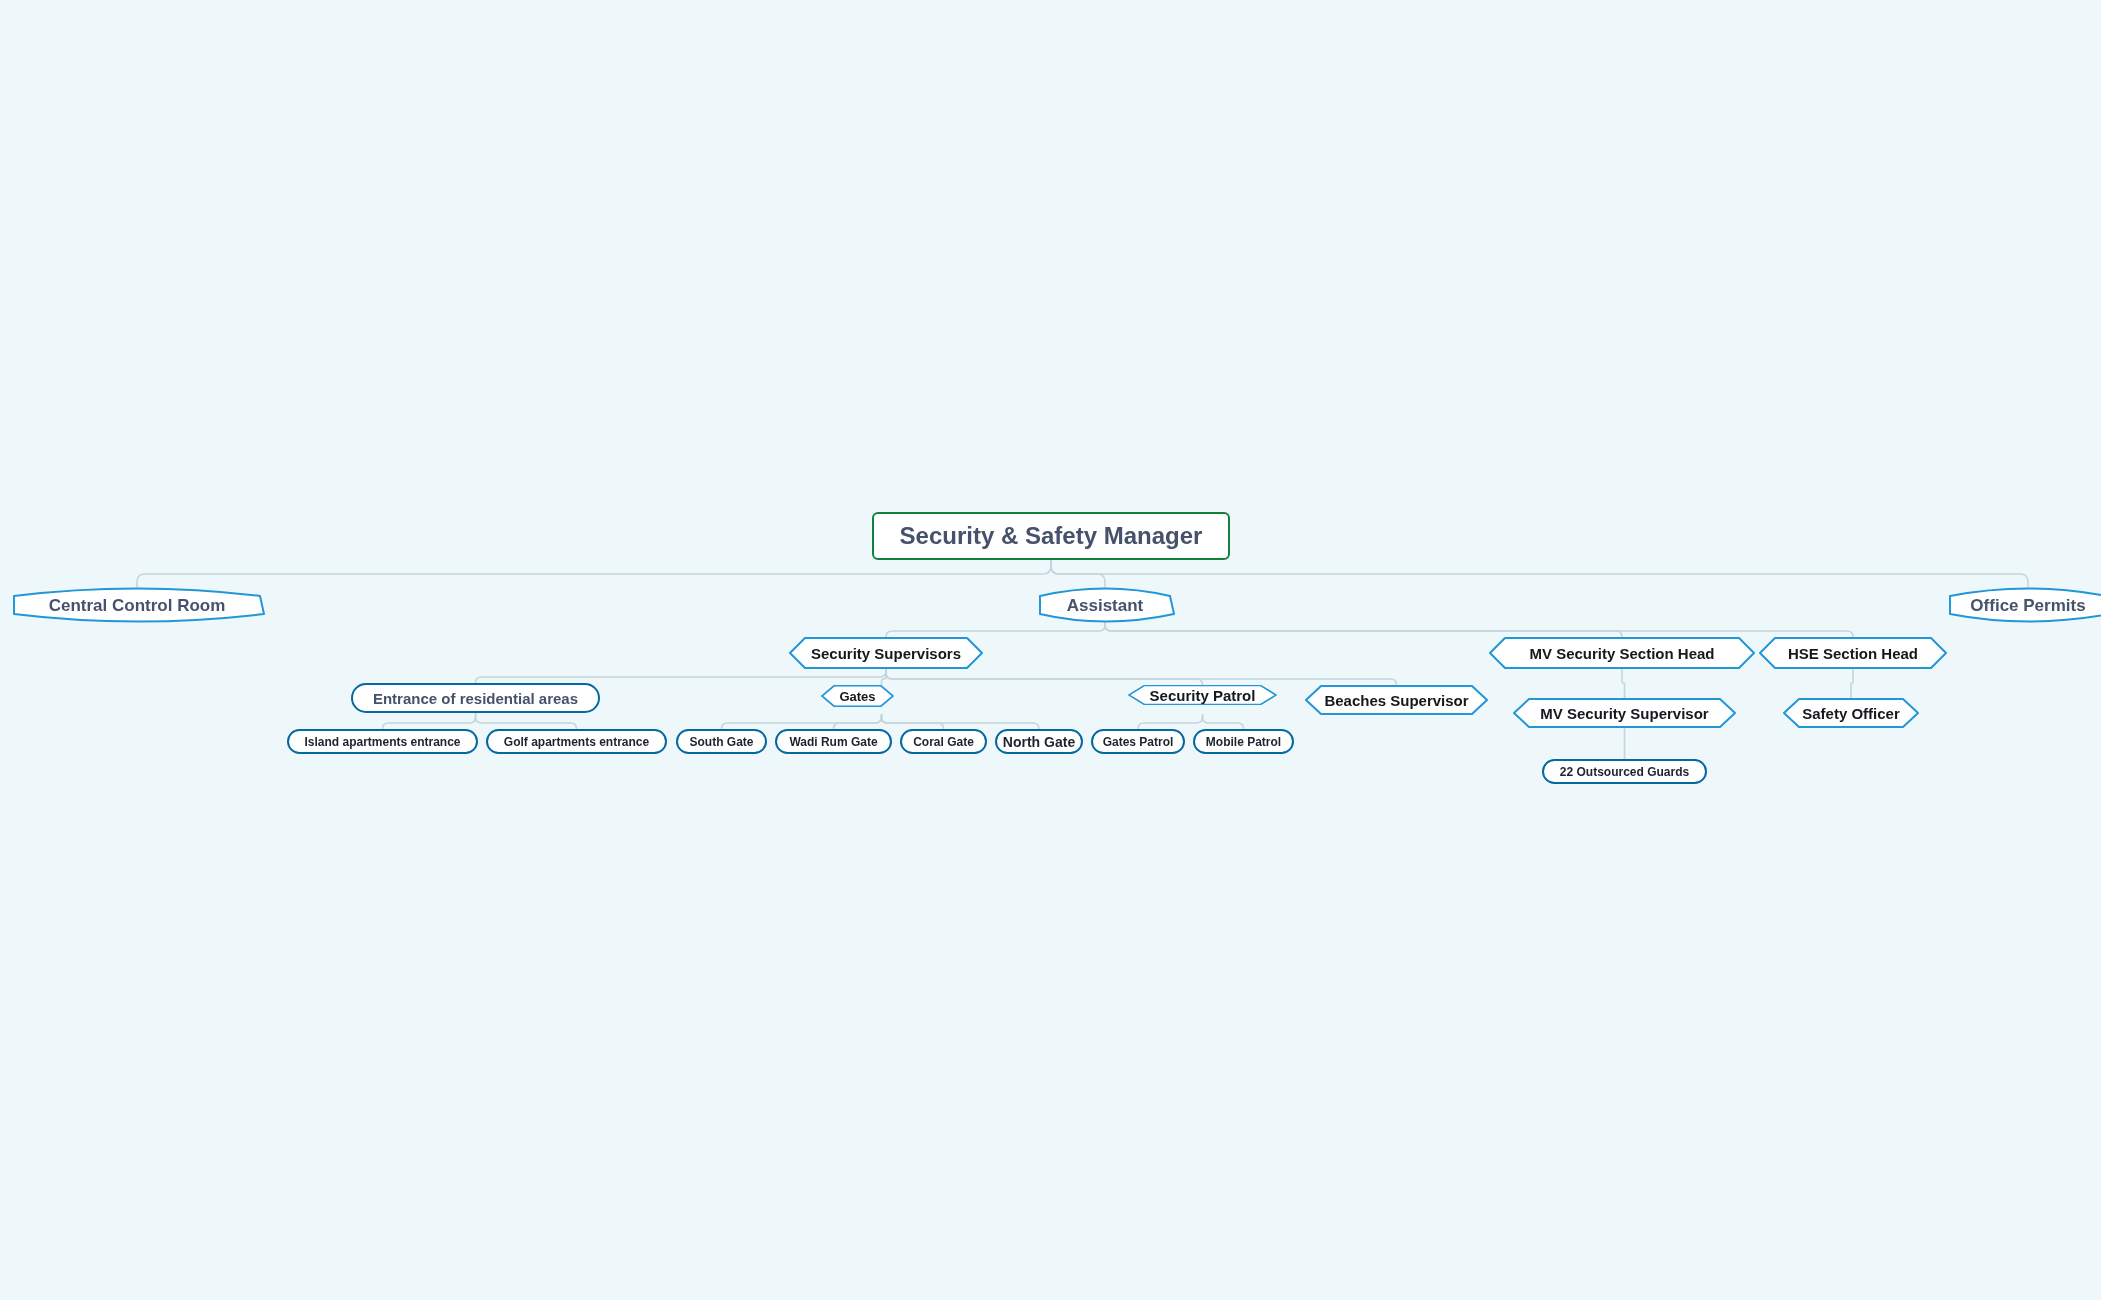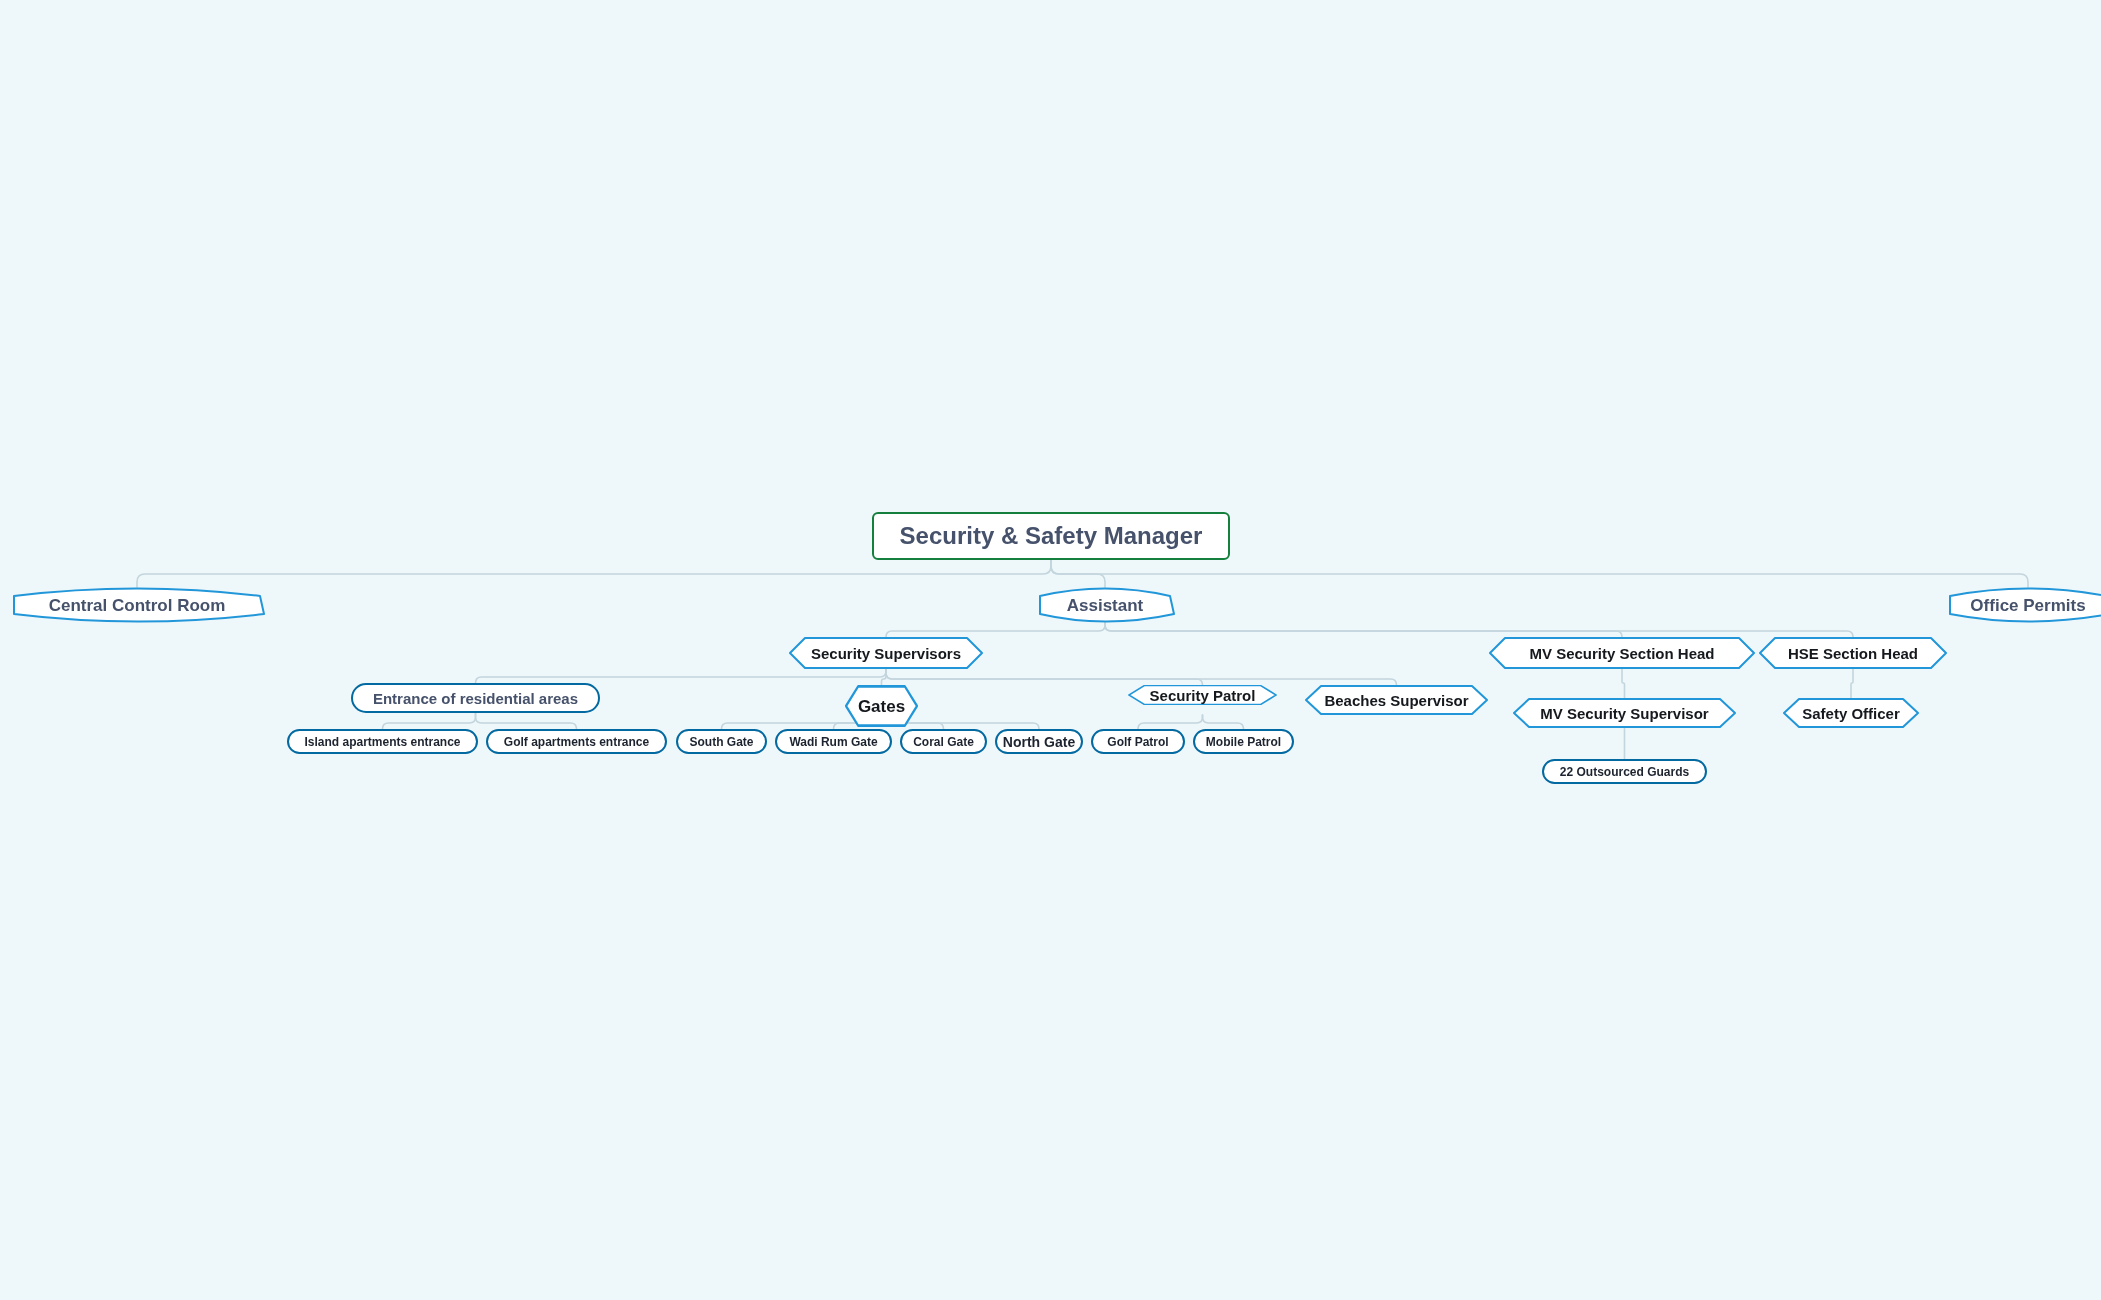--- a/index.html
+++ b/index.html
@@ -150,21 +150,21 @@
       </div>
       <div class="node shape-hex" style="left: 1759px; top: 637px; width: 188px; height: 32px; font-size: 15px;">
         <svg class="hexbg" viewBox="0 0 188 32" preserveAspectRatio="none">
           <polygon points="16,1 172,1 187,16 172,31 16,31 1,16" fill="#ffffff" stroke="#2196d9" stroke-width="2" stroke-linejoin="round"></polygon>
         </svg>
         <span class="lbl">HSE Section Head</span>
       </div>
       <div class="node shape-pill slate" style="left: 351px; top: 683px; width: 249px; height: 30px; font-size: 15px;">
         <span class="lbl">Entrance of residential areas</span>
       </div>
-      <div class="node shape-hex" style="left: 845px; top: 685px; width: 73px; height: 42px; font-size: 17px;">
+      <div class="node shape-hex" style="left: 821px; top: 685px; width: 73px; height: 22px; font-size: 13px;">
         <svg class="hexbg" viewBox="0 0 73 30" preserveAspectRatio="none">
           <polygon points="13.139999999999999,1 59.86,1 72,15 59.86,29 13.139999999999999,29 1,15" fill="#ffffff" stroke="#2196d9" stroke-width="2" stroke-linejoin="round"></polygon>
         </svg>
         <span class="lbl">Gates</span>
       </div>
       <div class="node shape-hex" style="left: 1128px; top: 685px; width: 149px; height: 20px; font-size: 15px;">
         <svg class="hexbg" viewBox="0 0 149 30" preserveAspectRatio="none">
           <polygon points="16,1 133,1 148,15 133,29 16,29 1,15" fill="#ffffff" stroke="#2196d9" stroke-width="2" stroke-linejoin="round"></polygon>
         </svg>
         <span class="lbl">Security Patrol</span>
@@ -199,21 +199,21 @@
       <div class="node shape-pill" style="left: 775px; top: 729px; width: 117px; height: 25px; font-size: 12px;">
         <span class="lbl">Wadi Rum Gate</span>
       </div>
       <div class="node shape-pill" style="left: 900px; top: 729px; width: 87px; height: 25px; font-size: 12px;">
         <span class="lbl">Coral Gate</span>
       </div>
       <div class="node shape-pill" style="left: 995px; top: 729px; width: 88px; height: 25px; font-size: 14px;">
         <span class="lbl">North Gate</span>
       </div>
       <div class="node shape-pill" style="left: 1091px; top: 729px; width: 94px; height: 25px; font-size: 12px;">
-        <span class="lbl">Golf Patrol</span>
+        <span class="lbl">Gates Patrol</span>
       </div>
       <div class="node shape-pill" style="left: 1193px; top: 729px; width: 101px; height: 25px; font-size: 12px;">
         <span class="lbl">Mobile Patrol</span>
       </div>
       <div class="node shape-pill" style="left: 1542px; top: 759px; width: 165px; height: 25px; font-size: 12px;">
         <span class="lbl">22 Outsourced Guards</span>
       </div>
     </div>
 </div>
 

